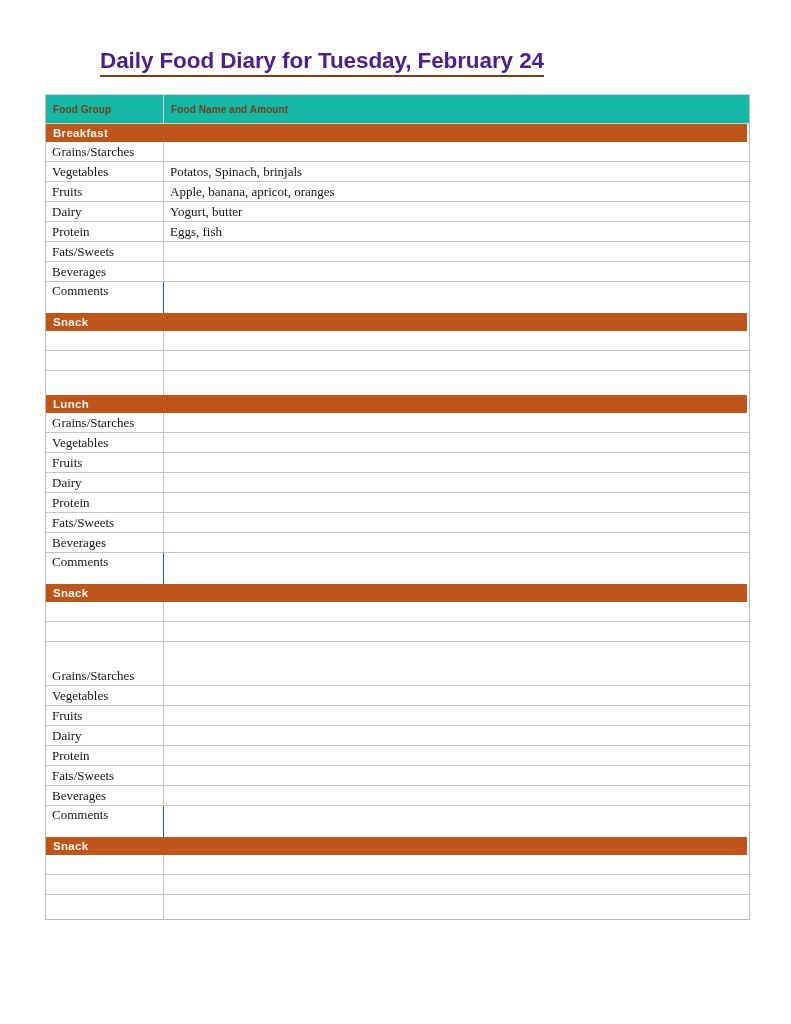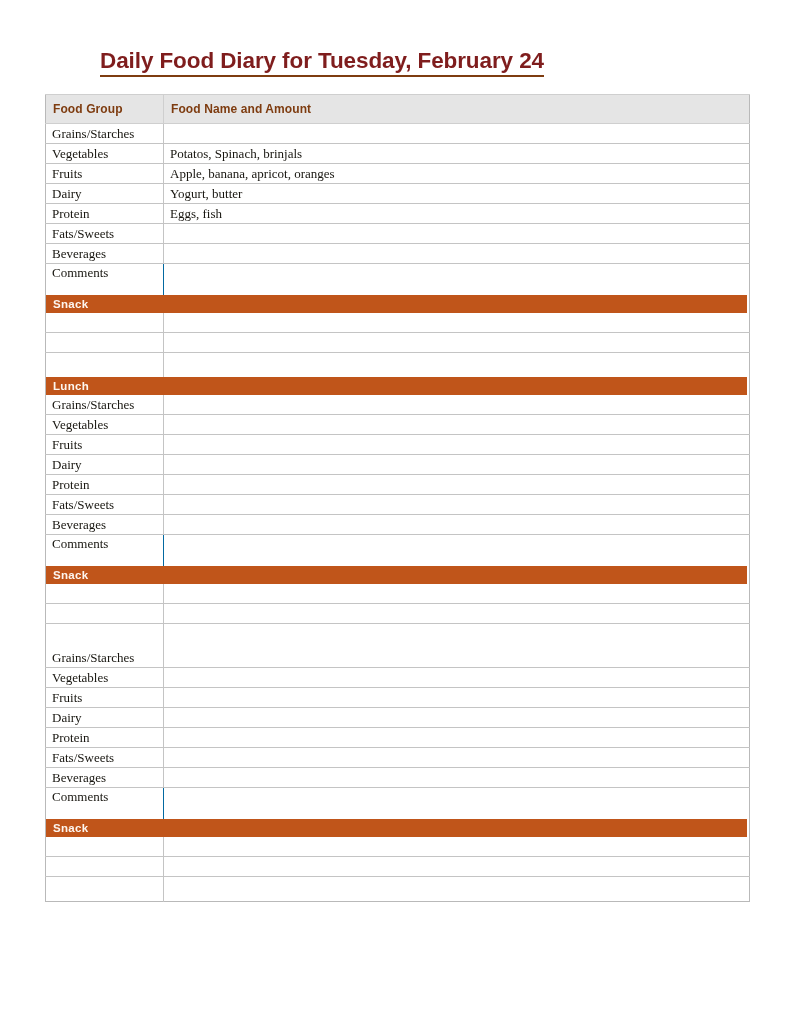--- a/index.html
+++ b/index.html
@@ -24,21 +24,21 @@
   }
   .doc-title {
     position: absolute;
     left: 0;
     top: 48px;
     width: 644px;
     text-align: center;
     font-family: "Liberation Sans", sans-serif;
     font-size: 22.5px;
     font-weight: bold;
-    color: #7f1d1d;
+    color: #4c1d95;
     letter-spacing: -0.1px;
   }
   .doc-title span.titletext {
     border-bottom: 2px solid #7e3c10;
     padding-bottom: 2px;
   }
   .table-wrap {
     position: absolute;
     left: 45px;
     top: 94px;
@@ -53,25 +53,25 @@
   table.diary col.c1 { width: 118px; }
   table.diary col.c2 { width: 586px; }
 
   table.diary tr.head-row td {
     border: 1px solid #cfcfcf;
     border-left: none;
     border-right: none;
     height: 28px;
     vertical-align: middle;
     font-family: "Liberation Sans", sans-serif;
-    font-size: 12px;
+    font-size: 10px;
     font-weight: bold;
     color: #7e3c10;
     padding: 0 12px 0 7px;
-    background: #e5e5e5;
+    background: #14b8a6;
     letter-spacing: 0.1px;
   }
   table.diary tr.head-row td.col-a {
     border-right: 1px solid #cfcfcf;
   }
 
   table.diary tr.section-row td {
     padding: 0;
     height: 18px;
     border: none;
@@ -139,20 +139,28 @@
     <table class="diary">
       <colgroup>
           <col class="c1">
           <col class="c2">
         </colgroup>
       <tbody>
         <tr class="head-row">
           <td class="col-a">Food Group</td>
           <td class="col-b">Food Name and Amount</td>
         </tr>
+      <tr class="section-row">
+            <td class="col-a">
+              <div class="sec-bar">Breakfast</div>
+            </td>
+            <td class="col-b">
+              <div class="sec-bar blank">&nbsp;</div>
+            </td>
+          </tr>
           <tr class="item-row">
             <td class="col-a">
               <span class="cellval">Grains/Starches</span>
             </td>
             <td class="col-b">
               <span class="cellval">&nbsp;</span>
             </td>
           </tr>
           <tr class="item-row">
             <td class="col-a">

